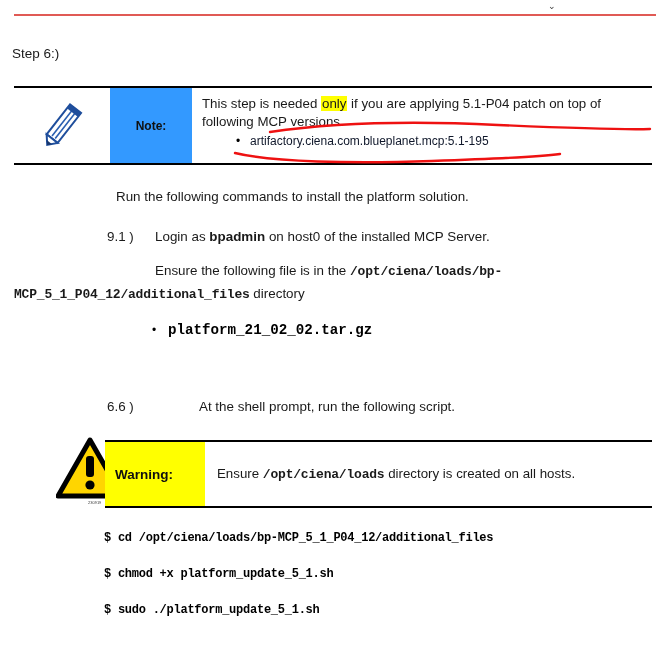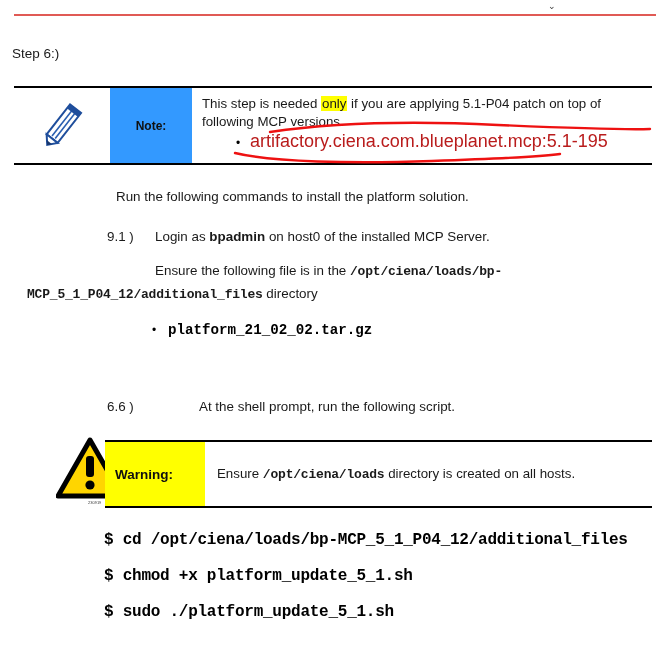--- a/index.html
+++ b/index.html
@@ -112,23 +112,23 @@
     padding-left: 34px;
   }
   .note-bullet-dot {
     width: 14px;
     flex: 0 0 14px;
     font-size: 12px;
     line-height: 17px;
     color: #000;
   }
   .note-bullet-text {
-    font-size: 18px;
+    font-size: 12px;
     line-height: 17px;
-    color: #b91c1c;
+    color: #0f172a;
     white-space: nowrap;
   }
 
   
   .pencil {
     width: 46px;
     height: 50px;
     position: relative;
     transform: rotate(0deg);
   }
@@ -138,21 +138,21 @@
     position: absolute;
     font-size: 13.4px;
     line-height: 18px;
     color: #1a1a1a;
     white-space: nowrap;
   }
   .para-run { left: 106px; top: 188px; margin-left: 10px; }
   .step91-num { left: 107px; top: 228px; }
   .step91-txt { left: 155px; top: 228px; }
   .ensure-l1  { left: 155px; top: 262px; }
-  .ensure-l2  { left: 27px;  top: 285px; }
+  .ensure-l2  { left: 14px;  top: 285px; }
   .step92-num { left: 107px; top: 398px; }
   .step92-txt { left: 155px; top: 398px; margin-left: 44px; }
 
   .mono {
     font-family: "Liberation Mono", "DejaVu Sans Mono", monospace;
     font-weight: bold;
     font-size: 13px;
     letter-spacing: -0.2px;
   }
   b.inline-bold { font-weight: bold; }
@@ -237,21 +237,21 @@
     letter-spacing: 0px;
     font-family: "Liberation Sans", sans-serif;
   }
 
   
   .cmd {
     position: absolute;
     left: 104px;
     font-family: "Liberation Mono", "DejaVu Sans Mono", monospace;
     font-weight: bold;
-    font-size: 16px;
+    font-size: 12px;
     letter-spacing: -0.25px;
     color: #000000;
     white-space: pre;
   }
   .cmd1 { top: 531px; }
   .cmd2 { top: 567px; }
   .cmd3 { top: 603px; }
 
   
   .annot {

